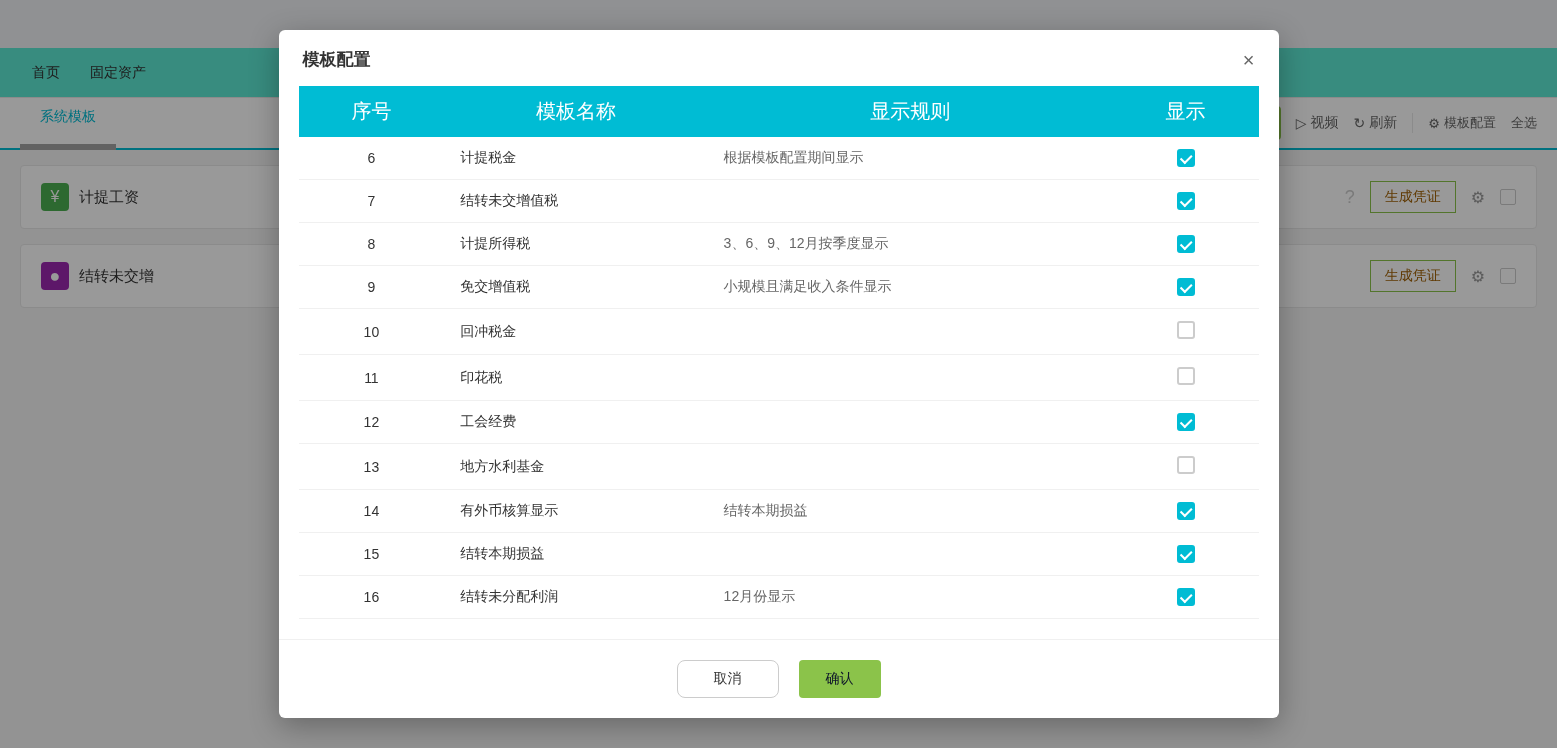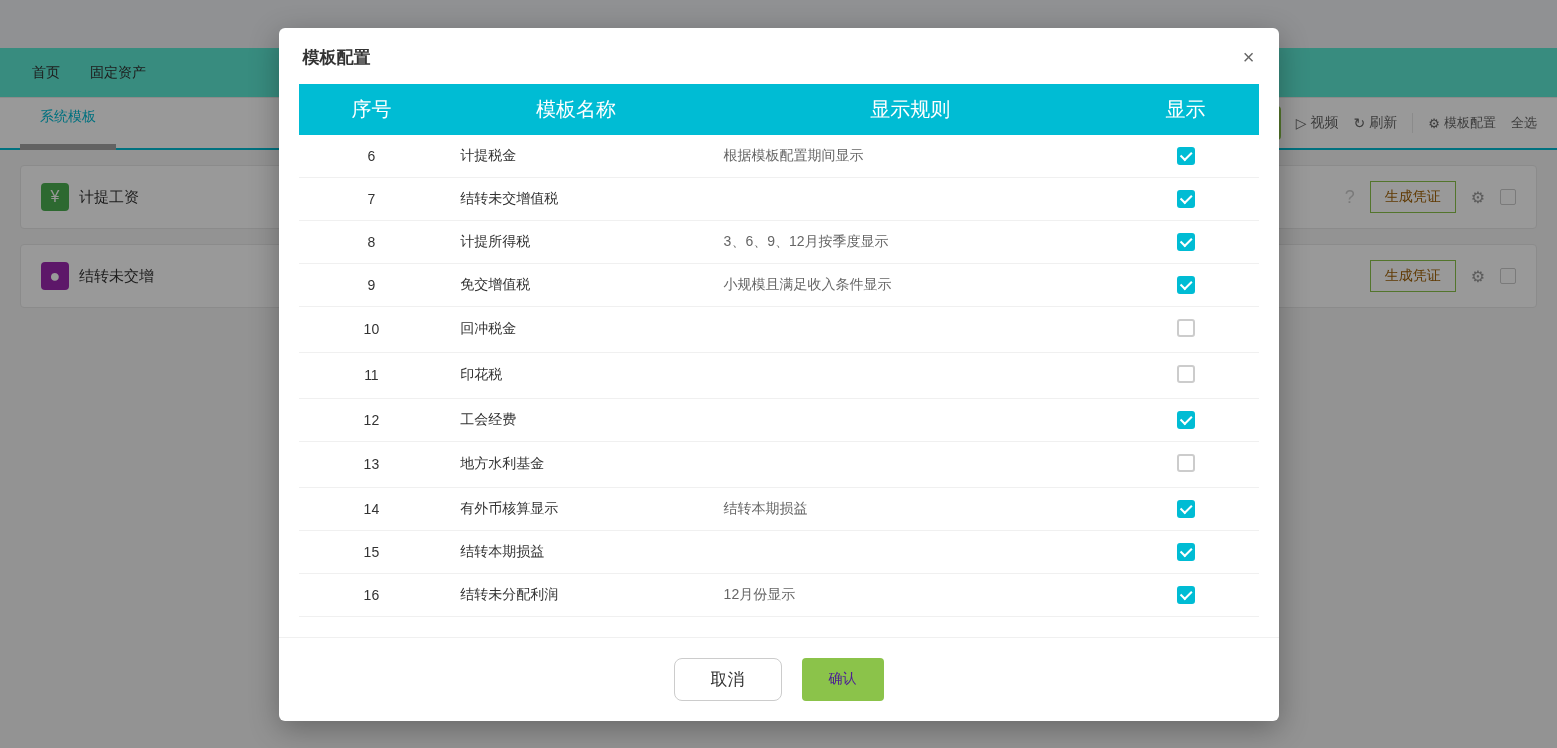--- a/index.html
+++ b/index.html
@@ -275,25 +275,25 @@
       padding: 20px 24px;
       border-top: 1px solid #f0f0f0;
     }
     .btn-cancel {
       border: 1px solid #ccc;
       background: #fff;
       color: #333;
       padding: 9px 36px;
       border-radius: 8px;
       cursor: pointer;
-      font-size: 17px;
+      font-size: 14px;
     }
     .btn-confirm {
       background: #8bc34a;
-      color: #4c1d95;
+      color: #0f172a;
       border: none;
       padding: 9px 27px;
       border-radius: 4px;
       cursor: pointer;
       font-size: 14px;
       text-align: center;
     }
 
     
     .toolbar-right {

